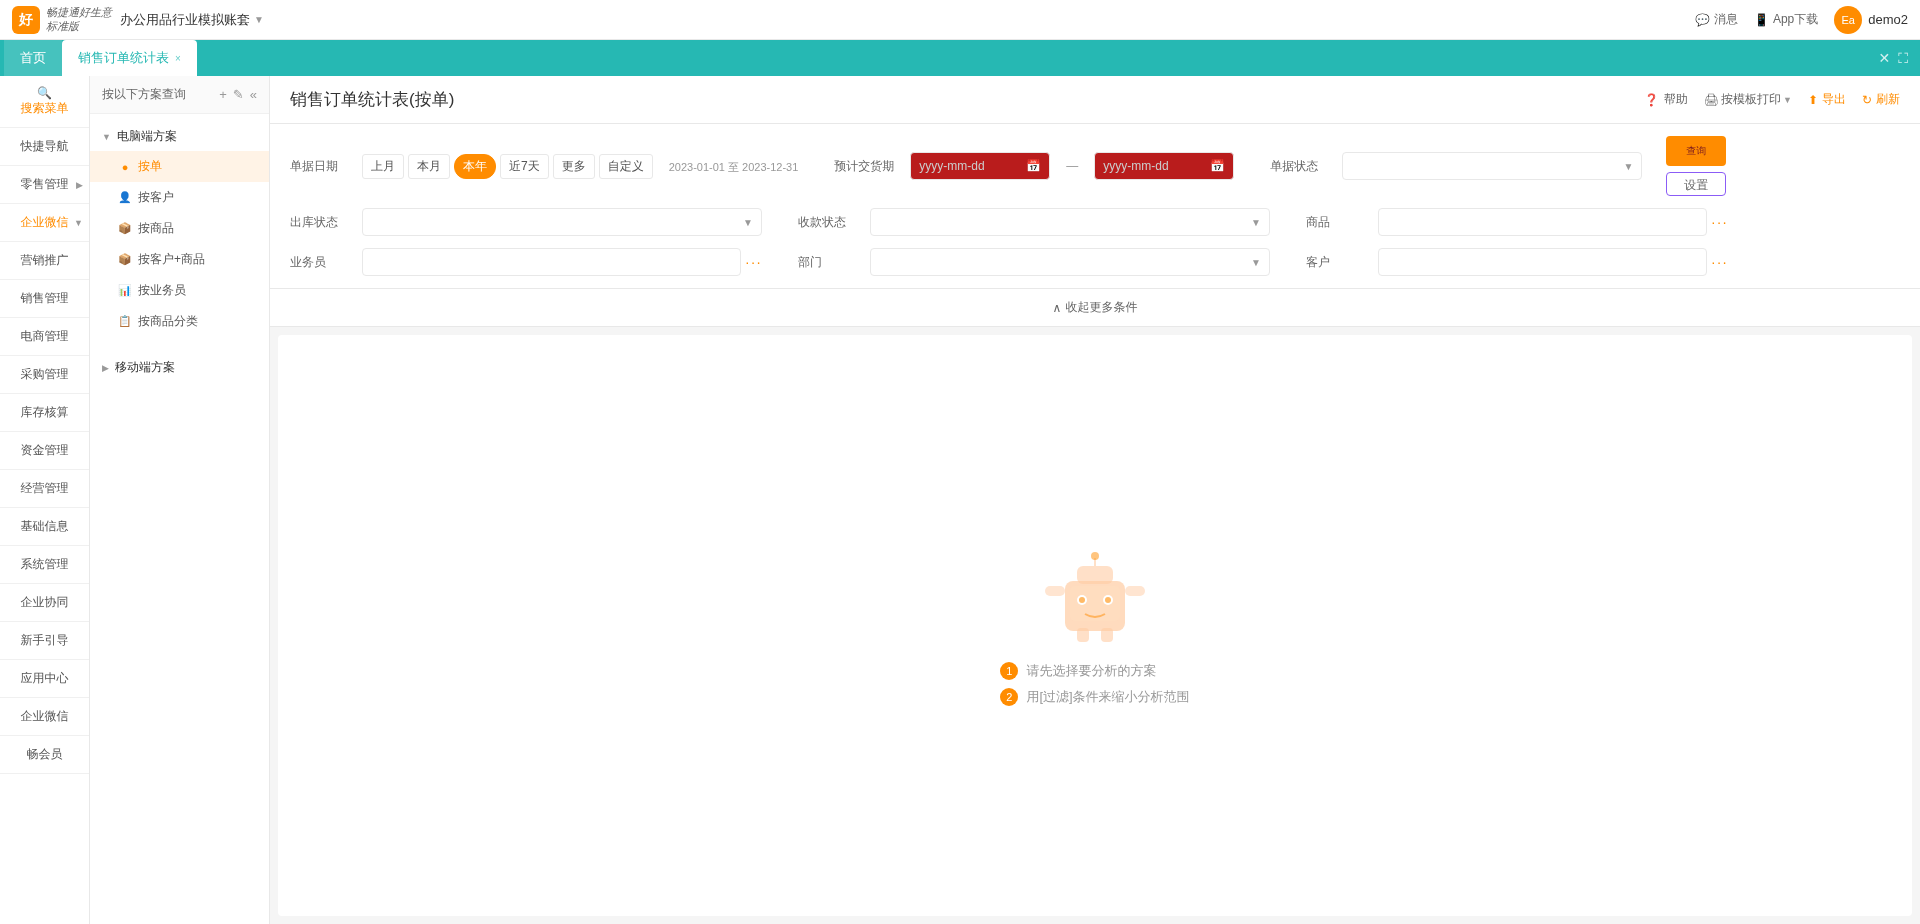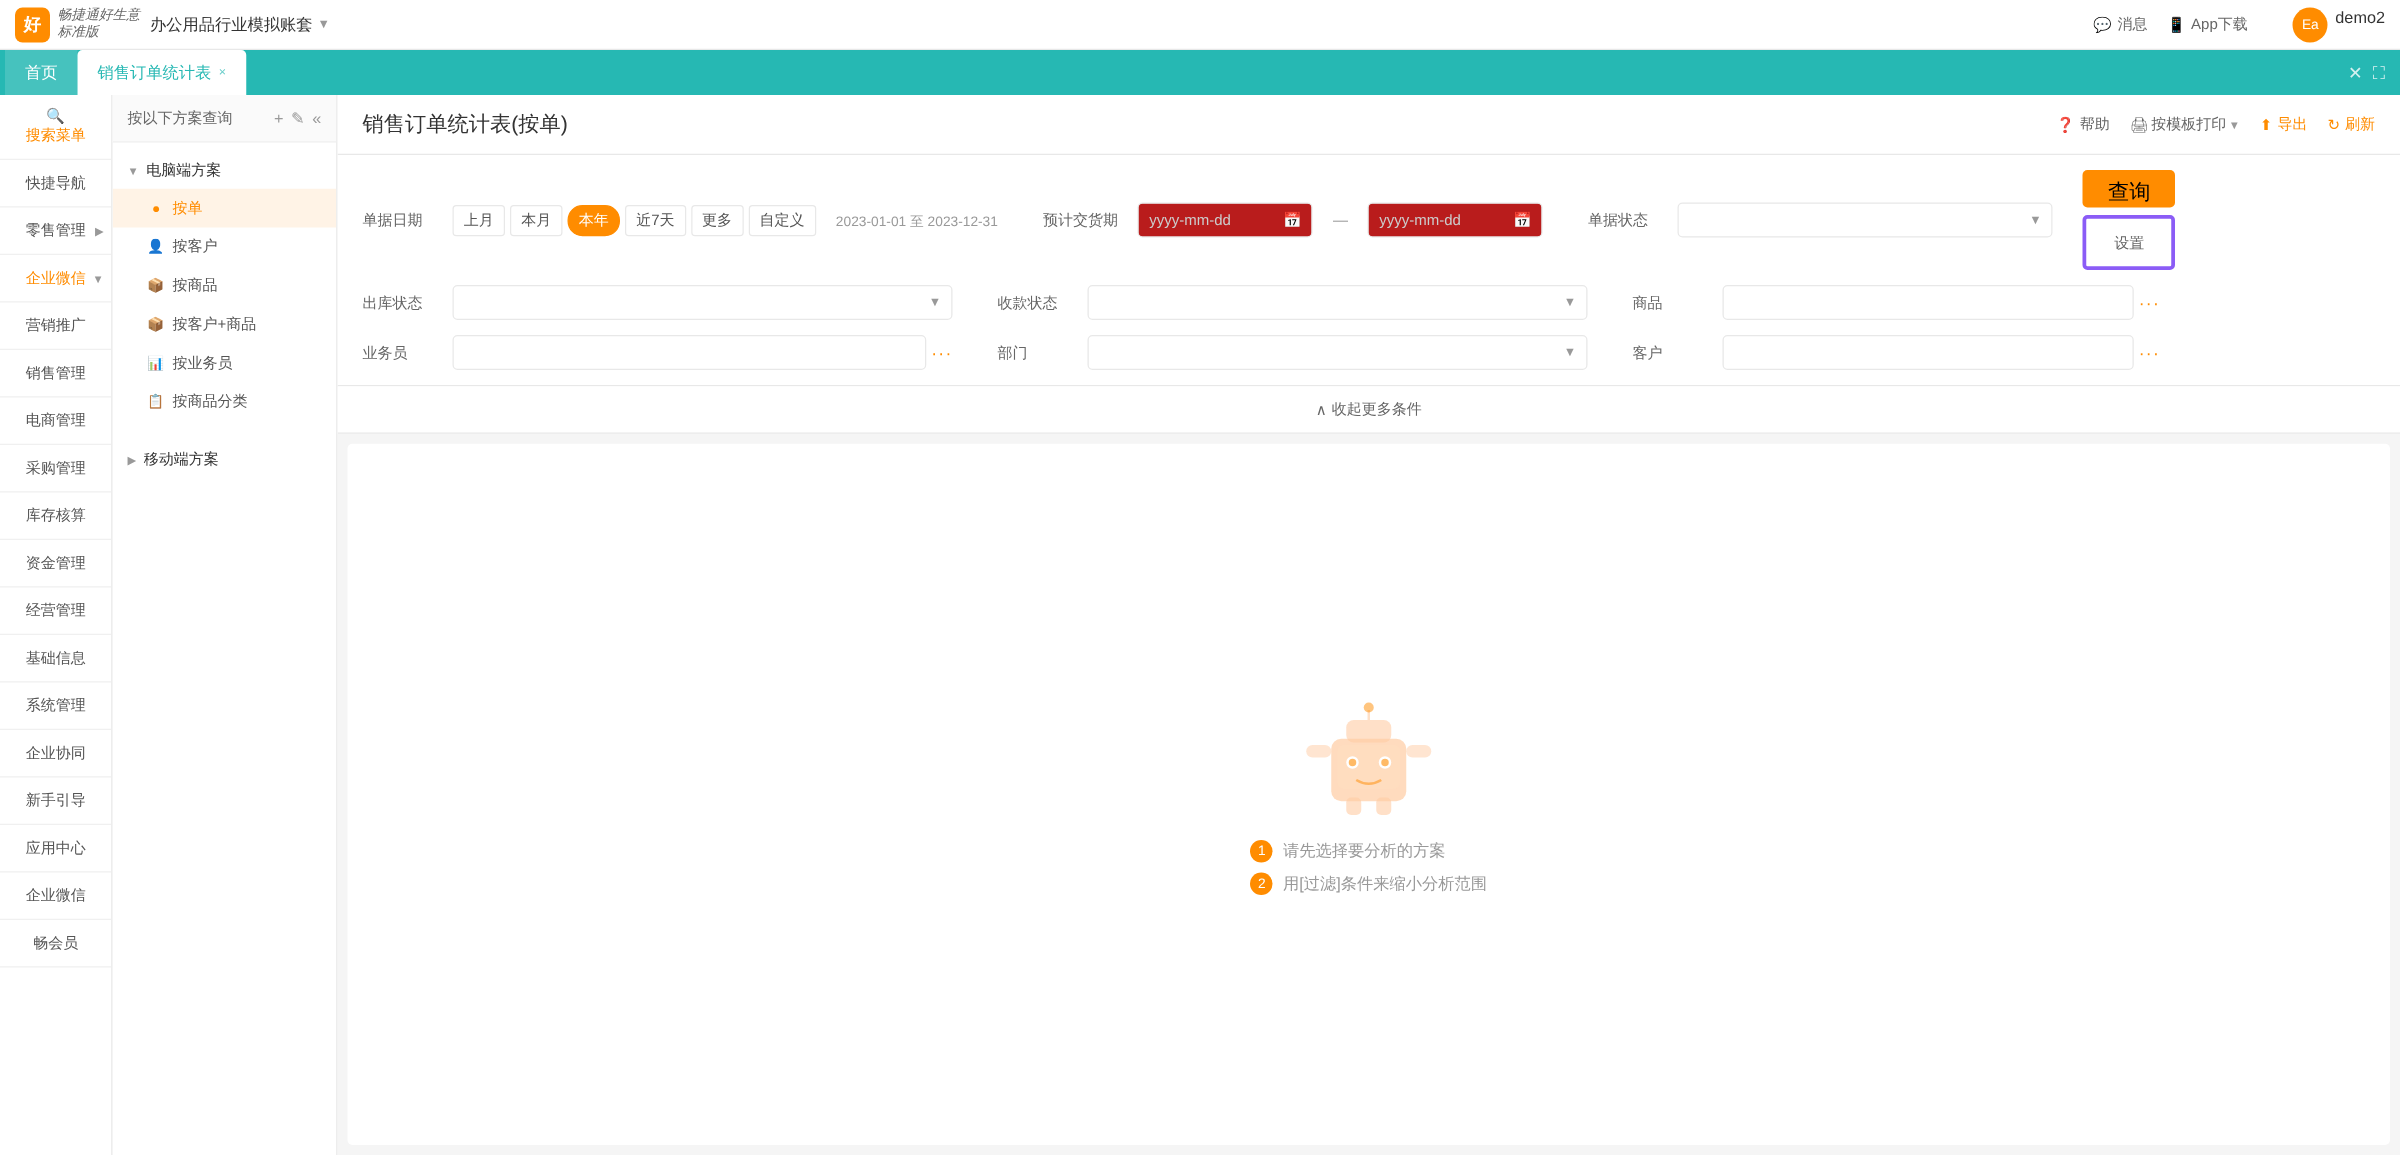--- a/index.html
+++ b/index.html
@@ -73,24 +73,23 @@
       border-radius: 50%;
       background: #ff8c00;
       display: flex;
       align-items: center;
       justify-content: center;
       color: white;
       font-size: 11px;
     }
     .user-info {
       display: flex;
-      align-items: flex-start;
+      align-items: center;
       gap: 6px;
       cursor: pointer;
-      margin-left: 20px;
     }
 
     
     .tab-bar {
       height: 36px;
       background: #26b8b3;
       display: flex;
       align-items: stretch;
       padding: 0 4px;
     }
@@ -373,37 +372,37 @@
     }
     .filter-select-wide {
       min-width: 300px;
     }
     .dropdown-arrow {
       color: #999;
       font-size: 10px;
     }
     .query-btn {
       background: #ff8c00;
-      color: #000000;
+      color: #7f1d1d;
       border: none;
       padding: 6px 20px;
       border-radius: 4px;
-      font-size: 17px;
+      font-size: 10px;
       cursor: pointer;
       height: 30px;
     }
     .setting-btn {
       background: #fff;
       color: #666;
-      border: 3px solid #8b5cf6;
+      border: 1px solid #8b5cf6;
       padding: 4px 14px;
       border-radius: 4px;
       font-size: 12px;
       cursor: pointer;
-      height: 44px;
+      height: 24px;
     }
     .filter-right-btns {
       display: flex;
       flex-direction: column;
       gap: 6px;
       margin-left: 8px;
     }
     .date-separator {
       color: #999;
       font-size: 12px;

